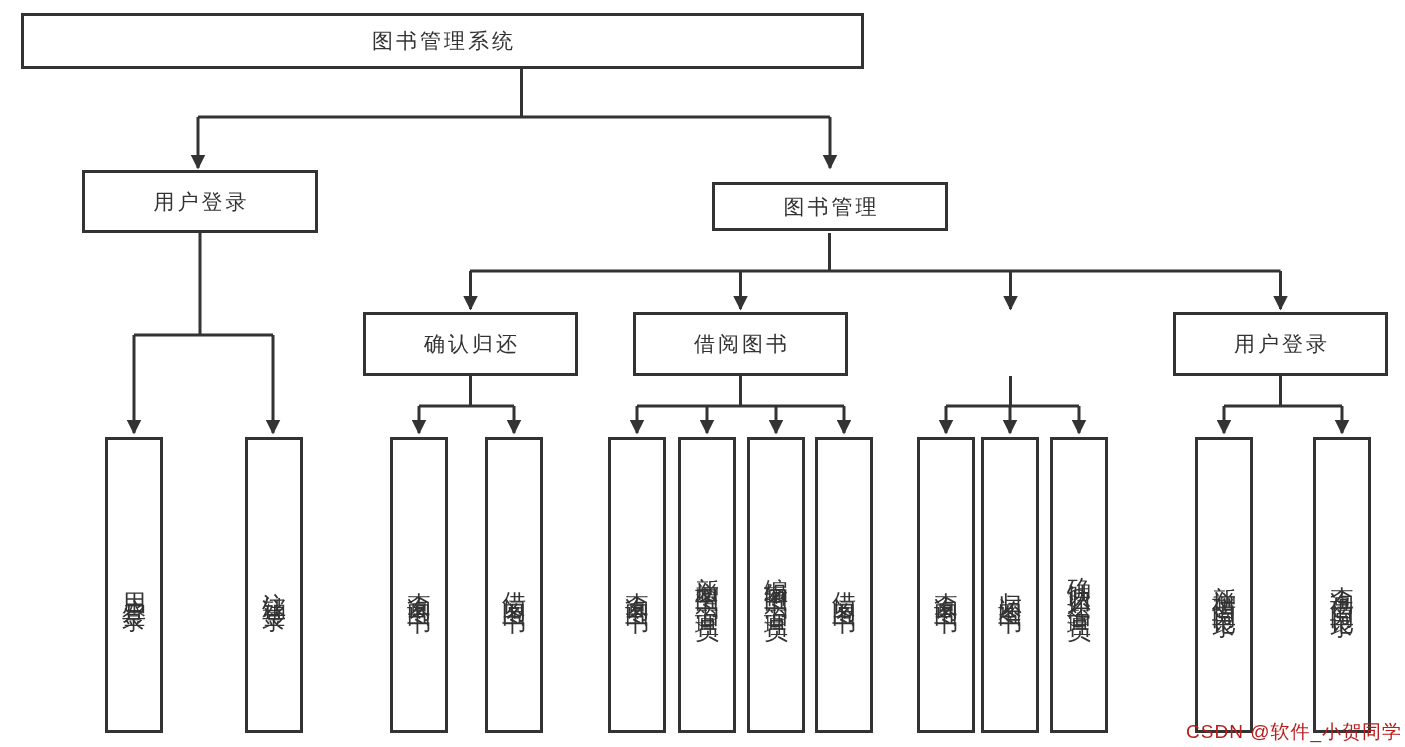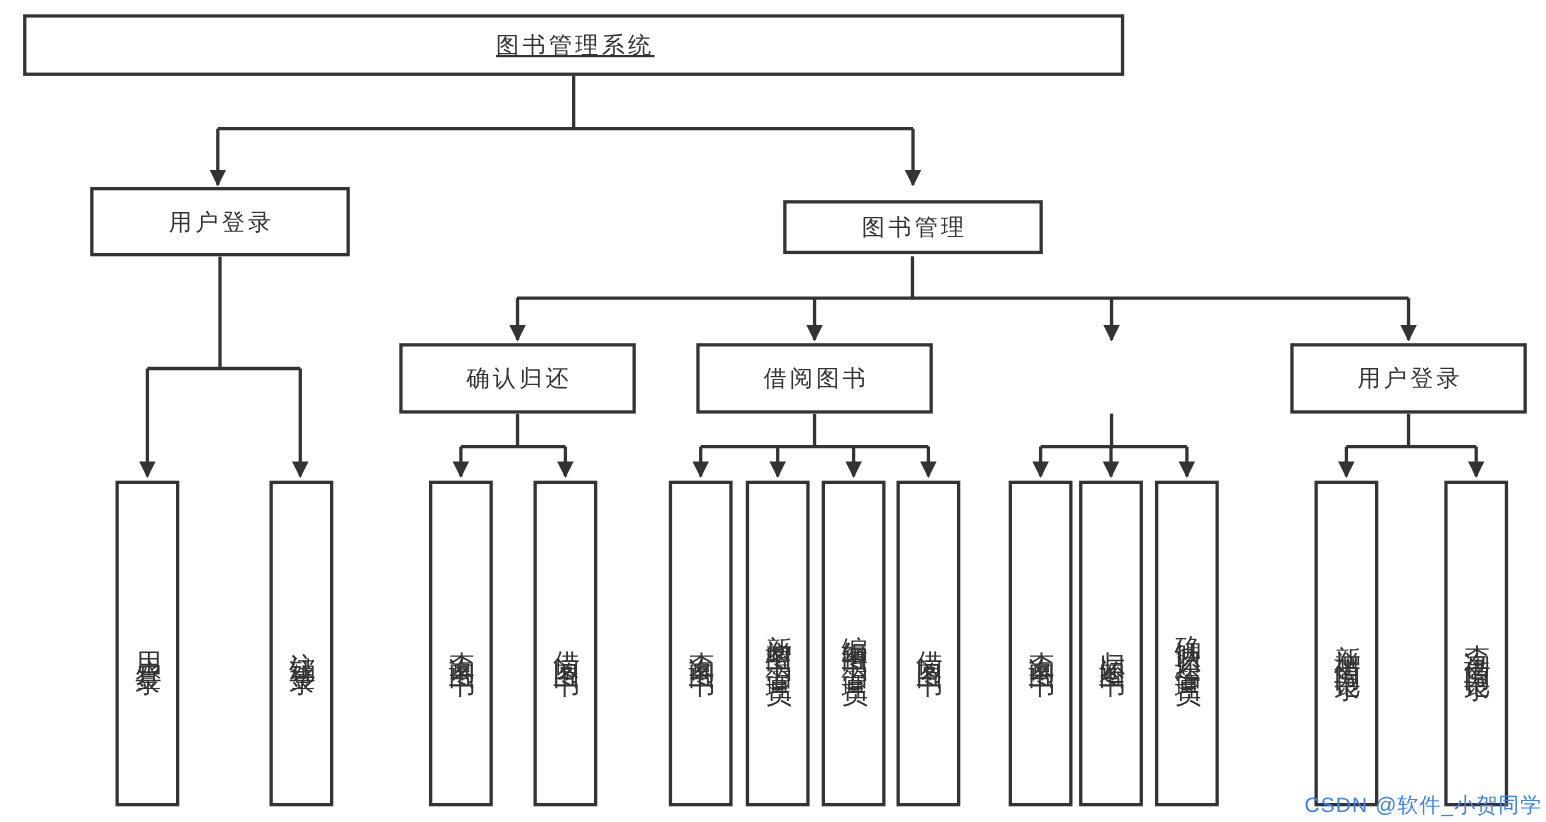--- a/index.html
+++ b/index.html
@@ -28,41 +28,41 @@
     align-items: center;
     justify-content: center;
   }
   .hlabel {
     font-size: 21px;
     letter-spacing: 3px;
     text-indent: 3px;
     white-space: nowrap;
     color: #333333;
   }
-  .root-box   { left: 21px;  top: 13px;  width: 1001px; height: 56px; text-decoration: underline; }
+  .root-box   { left: 21px;  top: 13px;  width: 843px; height: 56px; }
   .l2-a       { left: 82px;  top: 170px; width: 236px;  height: 63px; }
   .l2-b       { left: 712px; top: 170px; width: 236px;  height: 49px; margin-top: 12px; }
   .l3         { top: 312px; width: 215px; height: 64px; }
   .leaf       { top: 437px; width: 58px; height: 296px; }
   .vtext {
     writing-mode: vertical-rl;
     text-orientation: mixed;
     font-size: 24px;
     letter-spacing: 6px;
     line-height: 1;
     white-space: nowrap;
     color: #333333;
   }
   .watermark {
     position: absolute;
     right: 3px;
     bottom: 2px;
     font-size: 19px;
     letter-spacing: 1px;
-    color: #3b82f6;
+    color: #b91c1c;
     white-space: nowrap;
   }
 </style>
 </head>
 <body>
 
 <div class="canvas">
 
   <svg class="wires" width="1405" height="747" viewBox="0 0 1405 747" xmlns="http://www.w3.org/2000/svg">
     <defs>

